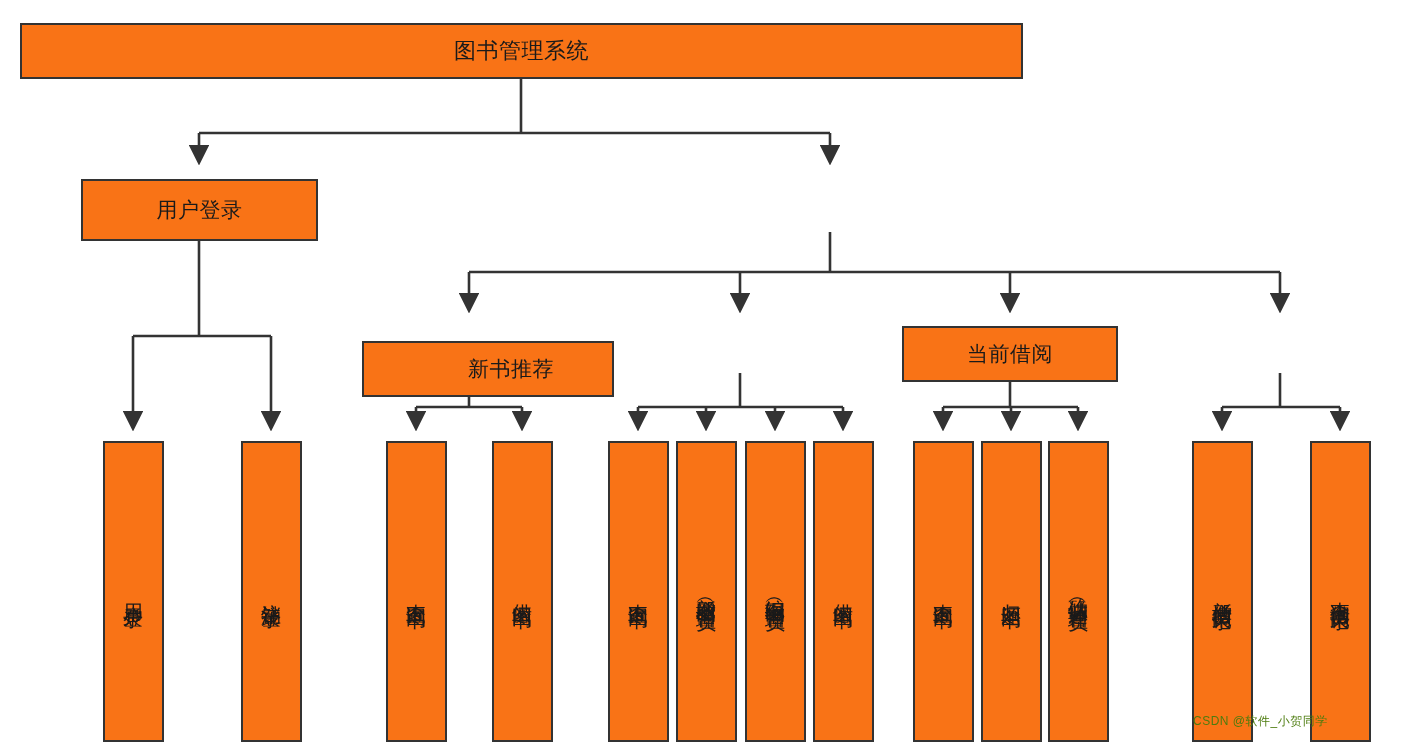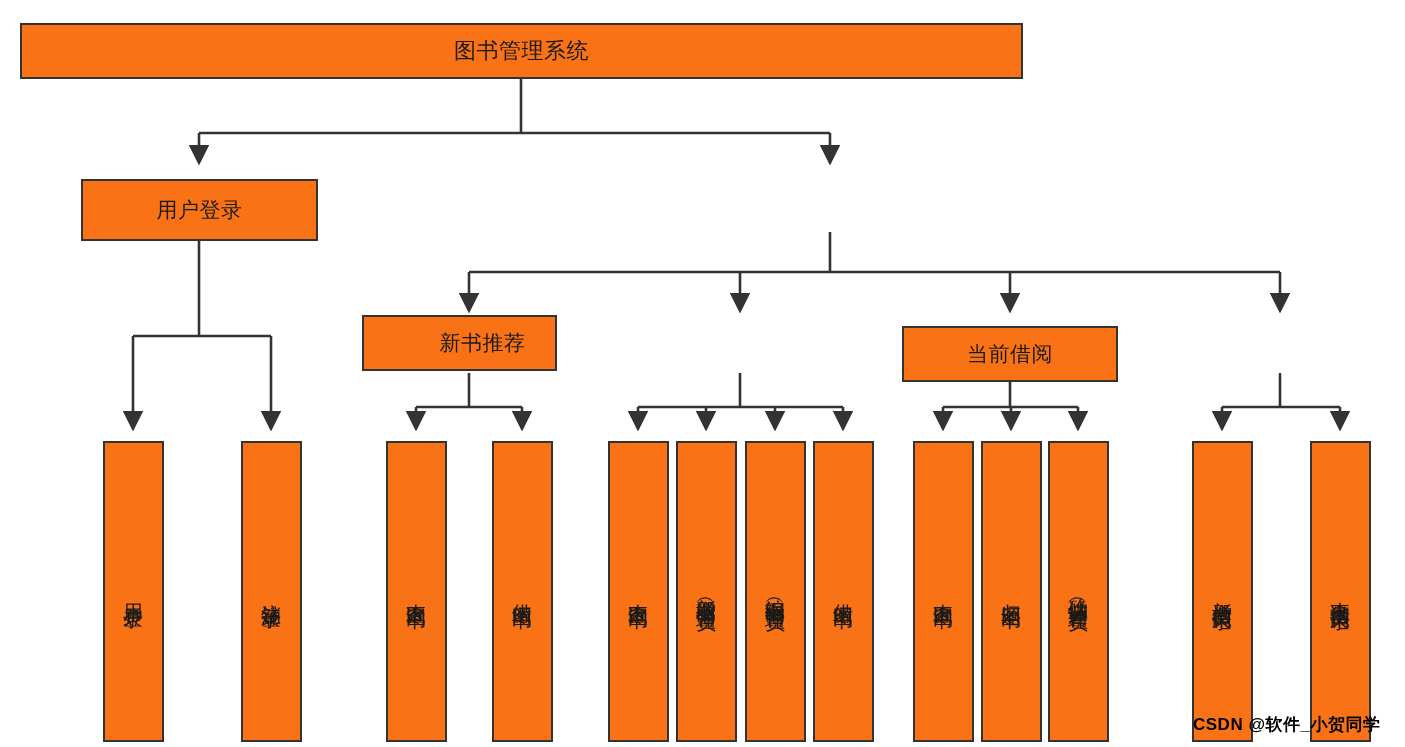--- a/index.html
+++ b/index.html
@@ -48,25 +48,24 @@
   .node.vertical .label {
     writing-mode: vertical-rl;
     text-orientation: upright;
     font-size: 20px;
     letter-spacing: 2px;
     line-height: 1;
   }
   #root-node .label { font-size: 22px; }
   .watermark {
     position: absolute;
-    color: #000000;
-    font-size: 17px;
+    color: #4d7c0f;
+    font-size: 12px;
     white-space: nowrap;
     letter-spacing: 0.5px;
-    font-weight: bold;
   }
 </style>
 </head>
 <body>
 
 <div id="canvas">
 
   <svg class="edges" viewBox="0 0 1405 747">
     <defs>
       <marker id="arrow" viewBox="0 0 12 12" refX="10" refY="6" markerWidth="8" markerHeight="8" orient="auto-start-reverse">
@@ -118,21 +117,21 @@
   </svg>
 
   <div class="node horizontal" id="root-node" style="left:20px; top:14px; width:1003px; height:56px;">
     <span class="label">图书管理系统</span>
   </div>
 
   <div class="node horizontal" style="left:81px; top:170px; width:237px; height:62px;">
     <span class="label">用户登录</span>
   </div>
 
-  <div class="node horizontal" style="left:362px; top:306px; width:195px; height:56px;padding-left:46px;">
+  <div class="node horizontal" style="left:362px; top:332px; width:252px; height:56px;padding-left:46px;">
     <span class="label">新书推荐</span>
   </div>
   <div class="node horizontal" style="left:902px; top:317px; width:216px; height:56px;">
     <span class="label">当前借阅</span>
   </div>
 
   <div class="node vertical" style="left:103px; top:432px; width:61px; height:301px;">
     <span class="label">用户登录</span>
   </div>
   <div class="node vertical" style="left:241px; top:432px; width:61px; height:301px;">

